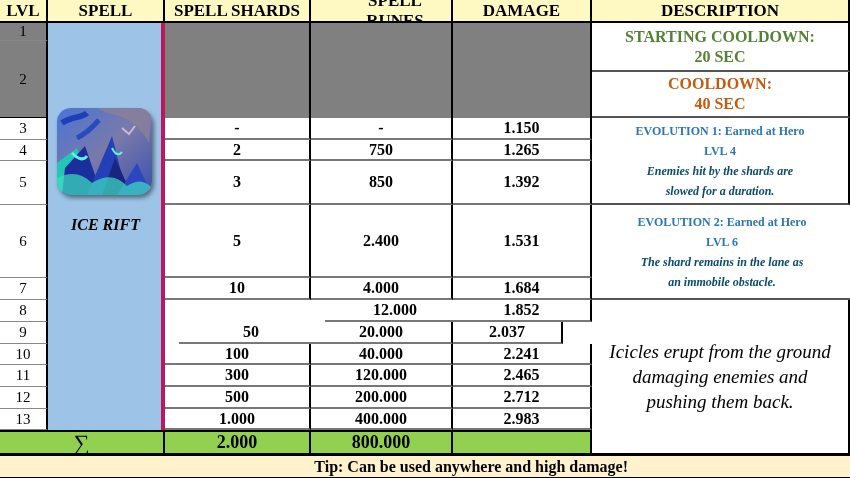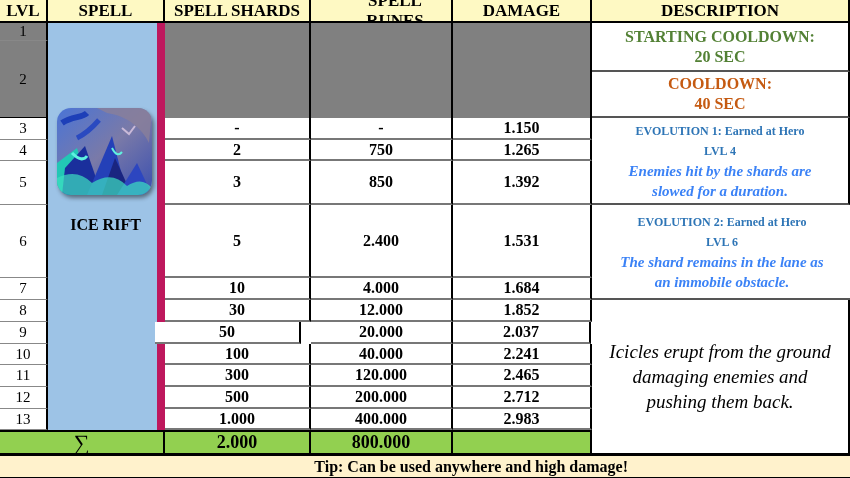--- a/index.html
+++ b/index.html
@@ -6,27 +6,27 @@
   body{width:850px;height:478px;background:#fff;font-family:"Liberation Serif",serif;overflow:hidden;position:relative;}
   .grid{position:absolute;left:0;top:0;width:850px;height:478px;}
   .cell{position:absolute;box-sizing:border-box;display:flex;align-items:center;justify-content:center;text-align:center;}
   .hdr{background:#fef9c3;font-weight:bold;font-size:17px;color:#000;border-bottom:2px solid #000;border-right:2px solid #000;}
   .lvl{font-size:15px;color:#000;border-bottom:1px solid #888;border-right:2px solid #000;}
   .gray{background:#808080;}
   .num{font-weight:bold;font-size:16px;color:#000;border-bottom:2px solid #777;border-right:2px solid #000;background:#fff;}
   .desc{border-right:2px solid #000;border-bottom:2px solid #555;background:#fff;flex-direction:column;line-height:20px;}
   .green{background:#92d050;font-weight:bold;font-size:18px;border-right:2px solid #000;border-top:2px solid #000;border-bottom:2px solid #000;}
   .tip{background:#fff2cc;font-weight:bold;font-size:16px;justify-content:flex-end;padding-right:6px;border-top:1px solid #000;border-bottom:1px solid #000;}
-  .spellcol{background:#9dc3e6;border-right:8px solid #be185d;flex-direction:column;justify-content:flex-start;}
+  .spellcol{background:#9dc3e6;border-right:4px solid #be185d;flex-direction:column;justify-content:flex-start;font-style:italic;}
   .icon-box{position:absolute;left:9px;top:8px;width:95px;height:87px;border-radius:14px;overflow:hidden;box-shadow:2px 3px 4px rgba(0,0,0,0.45);}
   .spell-name{position:absolute;left:0;width:115px;top:100px;font-weight:bold;font-size:16px;}
   .green-t{color:#538135;font-weight:bold;font-size:16px;}
   .orange-t{color:#c55a11;font-weight:bold;font-size:16px;}
   .blue-t{color:#2e75b6;font-weight:bold;font-size:12px;}
-  .ital{font-style:italic;font-weight:bold;font-size:15px;color:#3b82f6;}
+  .ital{font-style:italic;font-weight:bold;font-size:12px;color:#0c4a6e;}
   .ital-lg{font-style:italic;font-size:19px;color:#000;line-height:25px;}
 </style>
 </head>
 <body>
 
 <div class="grid">
 
   <div class="cell hdr" style="left:0;top:0;width:48px;height:23px;">LVL</div>
   <div class="cell hdr" style="left:48px;top:0;width:117px;height:23px;">SPELL</div>
   <div class="cell hdr" style="left:165px;top:0;width:146px;height:23px;">SPELL SHARDS</div>
@@ -78,46 +78,45 @@
 
   <div class="cell gray" style="left:165px;top:23px;width:146px;height:95px;border-right:2px solid #000;"></div>
   <div class="cell gray" style="left:311px;top:23px;width:142px;height:95px;border-right:2px solid #000;"></div>
   <div class="cell gray" style="left:453px;top:23px;width:139px;height:95px;border-right:2px solid #000;"></div>
 
   <div class="cell num" style="left:165px;top:118px;width:146px;height:22px;">-</div>
   <div class="cell num" style="left:165px;top:140px;width:146px;height:21px;">2</div>
   <div class="cell num" style="left:165px;top:161px;width:146px;height:44px;">3</div>
   <div class="cell num" style="left:165px;top:205px;width:146px;height:73px;">5</div>
   <div class="cell num" style="left:165px;top:278px;width:146px;height:22px;">10</div>
-  <div class="cell num" style="left:165px;top:300px;width:146px;height:22px;">30</div>
-  <div class="cell num" style="left:155px;top:322px;width:146px;height:22px;">50</div>
+  <div class="cell num" style="left:179px;top:322px;width:146px;height:22px;">50</div>
   <div class="cell num" style="left:165px;top:344px;width:146px;height:21px;">100</div>
   <div class="cell num" style="left:165px;top:365px;width:146px;height:22px;">300</div>
   <div class="cell num" style="left:165px;top:387px;width:146px;height:22px;">500</div>
   <div class="cell num" style="left:165px;top:409px;width:146px;height:21px;">1.000</div>
 
   <div class="cell num" style="left:311px;top:118px;width:142px;height:22px;">-</div>
   <div class="cell num" style="left:311px;top:140px;width:142px;height:21px;text-align:center;">750</div>
   <div class="cell num" style="left:311px;top:161px;width:142px;height:44px;">850</div>
   <div class="cell num" style="left:311px;top:205px;width:142px;height:73px;">2.400</div>
   <div class="cell num" style="left:311px;top:278px;width:142px;height:22px;">4.000</div>
-  <div class="cell num" style="left:311px;top:300px;width:142px;height:22px;">12.000</div>
+  <div class="cell num" style="left:325px;top:300px;width:142px;height:22px;">12.000</div>
   <div class="cell num" style="left:311px;top:322px;width:142px;height:22px;">20.000</div>
   <div class="cell num" style="left:311px;top:344px;width:142px;height:21px;">40.000</div>
   <div class="cell num" style="left:311px;top:365px;width:142px;height:22px;">120.000</div>
   <div class="cell num" style="left:311px;top:387px;width:142px;height:22px;">200.000</div>
   <div class="cell num" style="left:311px;top:409px;width:142px;height:21px;">400.000</div>
 
   <div class="cell num" style="left:453px;top:118px;width:139px;height:22px;">1.150</div>
   <div class="cell num" style="left:453px;top:140px;width:139px;height:21px;text-align:center;">1.265</div>
   <div class="cell num" style="left:453px;top:161px;width:139px;height:44px;">1.392</div>
   <div class="cell num" style="left:453px;top:205px;width:139px;height:73px;">1.531</div>
   <div class="cell num" style="left:453px;top:278px;width:139px;height:22px;">1.684</div>
   <div class="cell num" style="left:453px;top:300px;width:139px;height:22px;">1.852</div>
-  <div class="cell num" style="left:453px;top:322px;width:138px;height:22px;">2.037</div>
+  <div class="cell num" style="left:453px;top:322px;width:110px;height:22px;">2.037</div>
   <div class="cell num" style="left:453px;top:344px;width:139px;height:21px;">2.241</div>
   <div class="cell num" style="left:453px;top:365px;width:139px;height:22px;">2.465</div>
   <div class="cell num" style="left:453px;top:387px;width:139px;height:22px;">2.712</div>
   <div class="cell num" style="left:453px;top:409px;width:139px;height:21px;">2.983</div>
 
   <div class="cell desc" style="left:592px;top:23px;width:258px;height:49px;">
     <span class="green-t">STARTING COOLDOWN:</span>
     <span class="green-t">20 SEC</span>
   </div>
   <div class="cell desc" style="left:592px;top:72px;width:258px;height:46px;">

